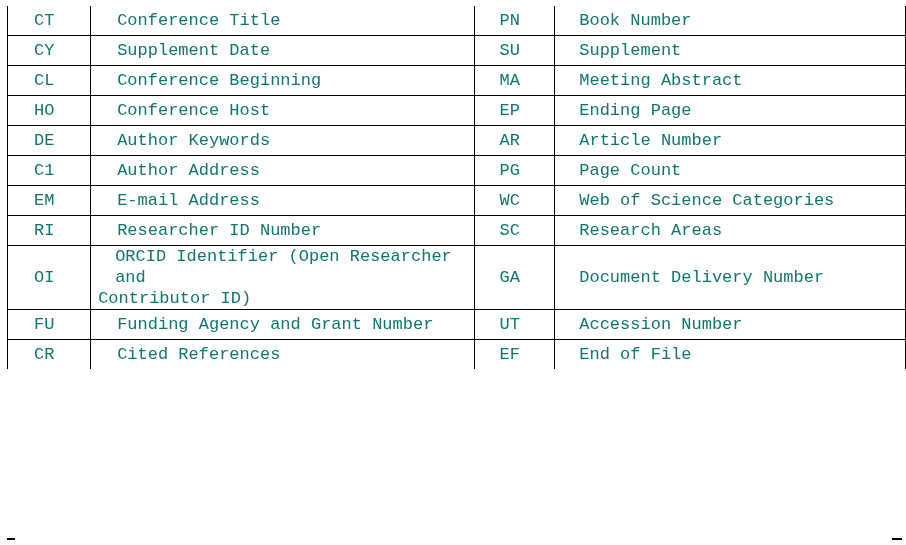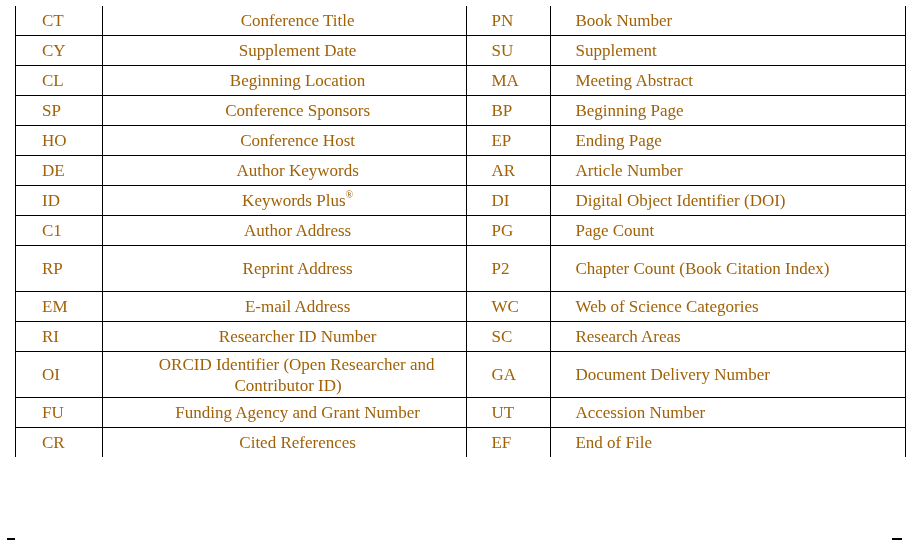--- a/index.html
+++ b/index.html
@@ -1,34 +1,34 @@
 <!DOCTYPE html>
 <html><head>
   <meta charset="utf-8">
   <style>
     html, body { margin: 0; padding: 0; background: #ffffff; }
     body { width: 906px; height: 545px; overflow: hidden; position: relative; }
     .tbl {
-      position: absolute; left: 15px; top: 6px;
+      position: absolute; left: 7px; top: 6px;
       border-collapse: collapse;
-      font-family: Liberation Serif, serif;
-      font-size: 17px; color: #a16207;
+      font-family: Liberation Mono, monospace;
+      font-size: 17px; color: #0f766e;
       table-layout: fixed;
     }
     .tbl td {
       padding: 0; vertical-align: middle;
       border-bottom: 1.5px solid #000;
       border-left: 1.5px solid #000;
       line-height: 21px;
       white-space: nowrap;
     }
     .tbl tr:last-child td { border-bottom: none; }
     .tbl td.last { border-right: 1.5px solid #000; }
     .code { width: 75px; padding-left: 26px !important; }
-    .desc { width: 379px; padding-left: 26px !important; text-align: center; }
+    .desc { width: 379px; padding-left: 26px !important; }
     .code2 { width: 73px; padding-left: 24px !important; }
     .desc2 { width: 363px; padding-left: 24px !important; }
     .wrap { white-space: normal !important; line-height: 21px; }
     .wrap .indent { padding-left: 17px; }
     .h30 td { height: 29px; }
     .h45 td { height: 45px; }
     sup { font-size: 10px; line-height: 0; position: relative; top: -1px; }
     .bl-tail { position: absolute; left: 7px; top: 538px; width: 8px; height: 1.5px; background: #000; }
     .br-tail { position: absolute; left: 892px; top: 538px; width: 10px; height: 1.5px; background: #000; }
   </style>
@@ -51,59 +51,41 @@
     <td class="desc2 last">Book Number</td>
   </tr>
   <tr class="h30">
     <td class="code">CY</td>
     <td class="desc">Supplement Date</td>
     <td class="code2">SU</td>
     <td class="desc2 last">Supplement</td>
   </tr>
   <tr class="h30">
     <td class="code">CL</td>
-    <td class="desc">Beginning Location</td>
+    <td class="desc">Conference Beginning</td>
     <td class="code2">MA</td>
     <td class="desc2 last">Meeting Abstract</td>
-  </tr>
-  <tr class="h30">
-    <td class="code">SP</td>
-    <td class="desc">Conference Sponsors</td>
-    <td class="code2">BP</td>
-    <td class="desc2 last">Beginning Page</td>
   </tr>
   <tr class="h30">
     <td class="code">HO</td>
     <td class="desc">Conference Host</td>
     <td class="code2">EP</td>
     <td class="desc2 last">Ending Page</td>
   </tr>
   <tr class="h30">
     <td class="code">DE</td>
     <td class="desc">Author Keywords</td>
     <td class="code2">AR</td>
     <td class="desc2 last">Article Number</td>
   </tr>
   <tr class="h30">
-    <td class="code">ID</td>
-    <td class="desc"><span>Keywords Plus</span><sup>®</sup></td>
-    <td class="code2">DI</td>
-    <td class="desc2 last">Digital Object Identifier (DOI)</td>
-  </tr>
-  <tr class="h30">
     <td class="code">C1</td>
     <td class="desc">Author Address</td>
     <td class="code2">PG</td>
     <td class="desc2 last">Page Count</td>
-  </tr>
-  <tr class="h45">
-    <td class="code">RP</td>
-    <td class="desc">Reprint Address</td>
-    <td class="code2">P2</td>
-    <td class="desc2 last">Chapter Count (Book Citation Index)</td>
   </tr>
   <tr class="h30">
     <td class="code">EM</td>
     <td class="desc">E-mail Address</td>
     <td class="code2">WC</td>
     <td class="desc2 last">Web of Science Categories</td>
   </tr>
   <tr class="h30">
     <td class="code">RI</td>
     <td class="desc">Researcher ID Number</td>

